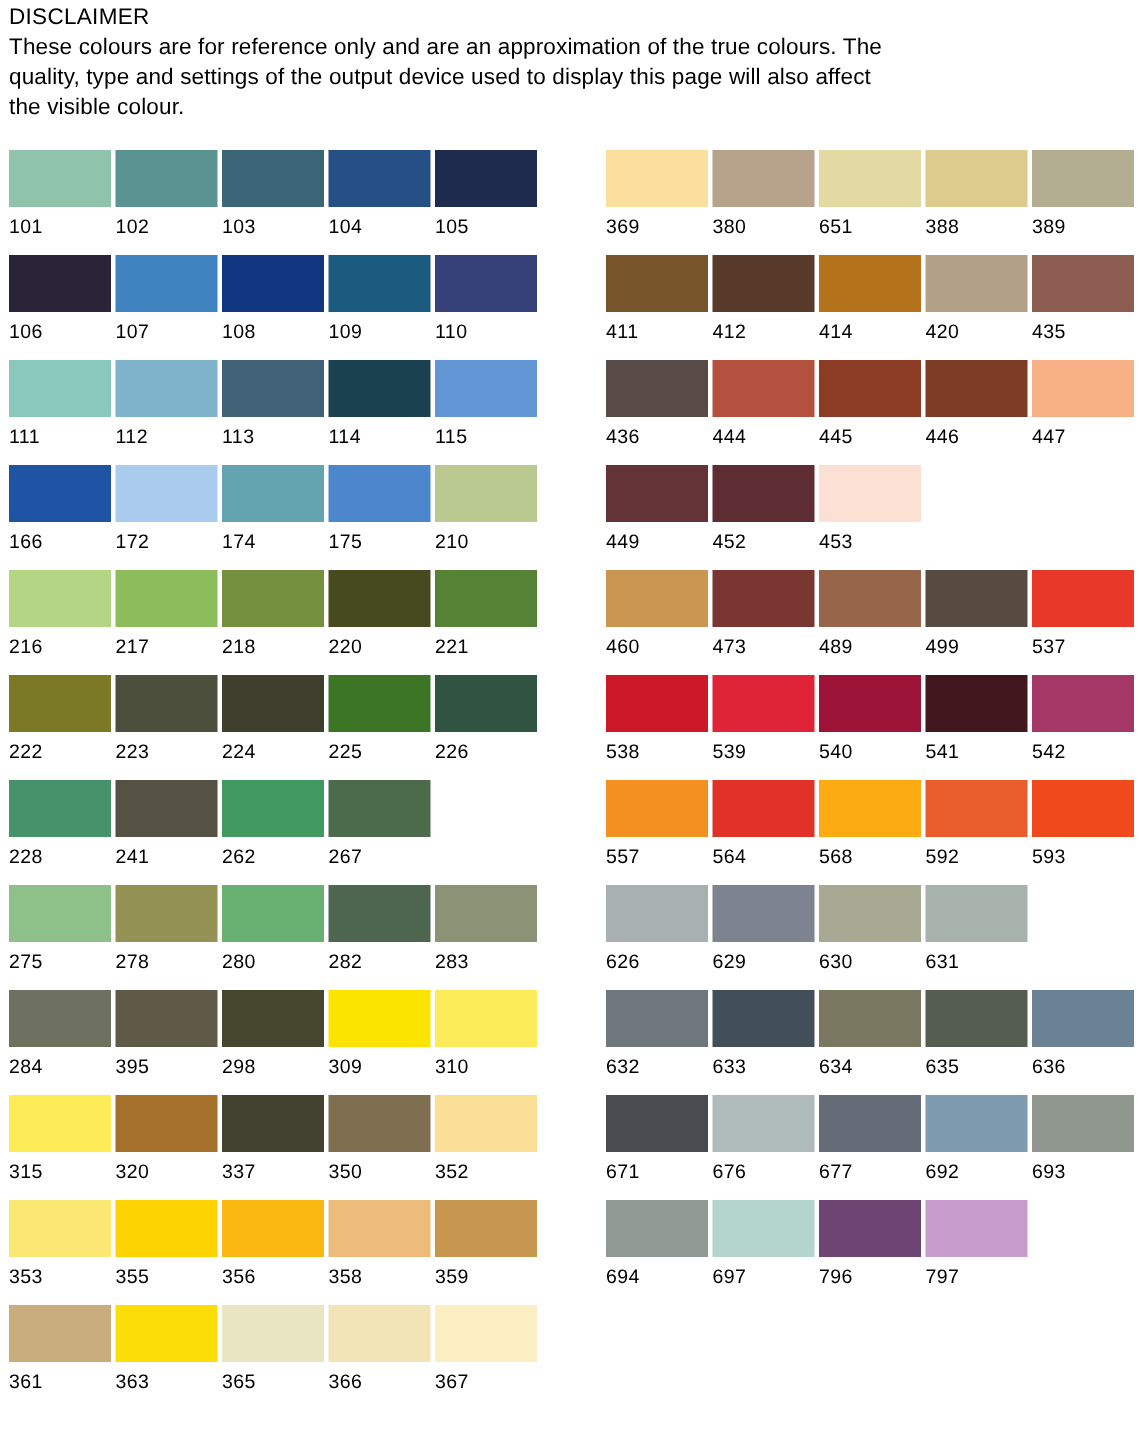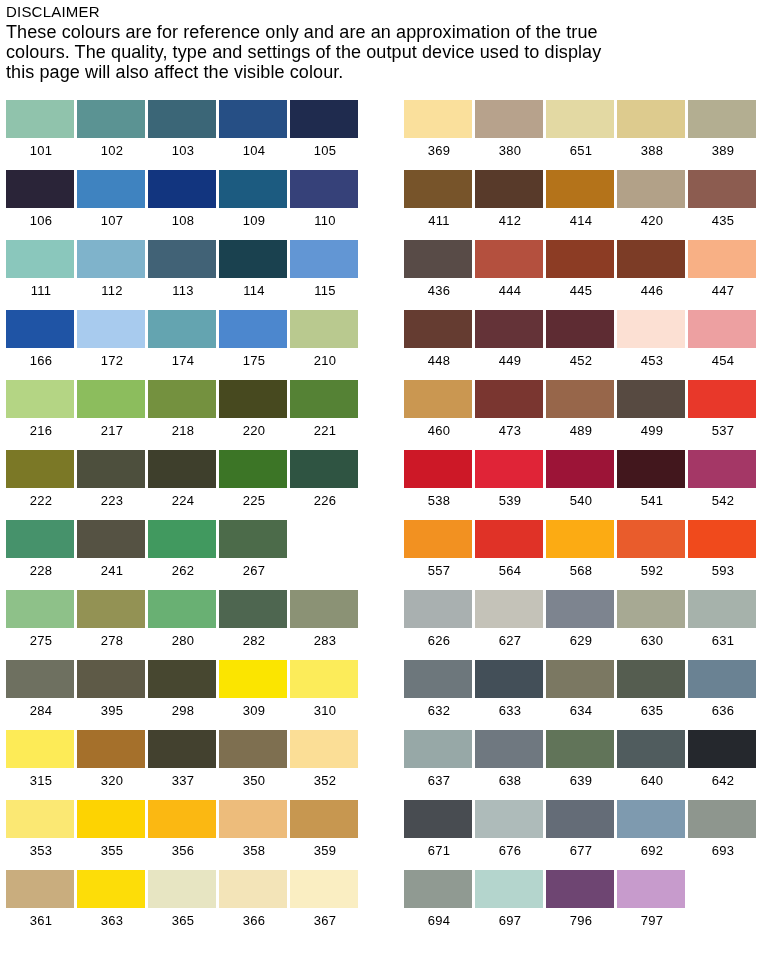--- a/index.html
+++ b/index.html
@@ -22,35 +22,34 @@
     left: 6px;
     top: 2px;
     width: 600px;
   }
   #disclaimer .title {
     font-size: 15px;
     line-height: 19px;
     letter-spacing: 0.2px;
   }
   #disclaimer .body {
-    font-size: 18px;
+    font-size: 15px;
     line-height: 20px;
     letter-spacing: 0.1px;
     margin-top: 1px;
   }
 
   #chart {
     position: absolute;
     left: 0;
     top: 100px;
     width: 759px;
     display: flex;
     flex-direction: row;
     align-items: flex-start;
-    text-align: center;
   }
 
   .column {
     display: flex;
     flex-direction: column;
   }
   .column.left  { width: 397px; padding-left: 6px; }
   .column.right { width: 356px; padding-left: 3px; }
 
   .swatch-row {
@@ -416,39 +415,31 @@
           <div class="swatch-chip" title="#7c3c26" style="background-color: rgb(124, 60, 38);"></div>
           <div class="swatch-label">446</div>
         </div>
         <div class="swatch-cell">
           <div class="swatch-chip" title="#f8b085" style="background-color: rgb(248, 176, 133);"></div>
           <div class="swatch-label">447</div>
         </div>
       </div>
       <div class="swatch-row">
         <div class="swatch-cell">
-          <div class="swatch-chip" title="#653c31" style="background-color: rgb(101, 60, 49);"></div>
-          <div class="swatch-label">448</div>
-        </div>
-        <div class="swatch-cell">
           <div class="swatch-chip" title="#643338" style="background-color: rgb(100, 51, 56);"></div>
           <div class="swatch-label">449</div>
         </div>
         <div class="swatch-cell">
           <div class="swatch-chip" title="#5e2c33" style="background-color: rgb(94, 44, 51);"></div>
           <div class="swatch-label">452</div>
         </div>
         <div class="swatch-cell">
           <div class="swatch-chip" title="#fce0d3" style="background-color: rgb(252, 224, 211);"></div>
           <div class="swatch-label">453</div>
         </div>
-        <div class="swatch-cell">
-          <div class="swatch-chip" title="#eda0a1" style="background-color: rgb(237, 160, 161);"></div>
-          <div class="swatch-label">454</div>
-        </div>
       </div>
       <div class="swatch-row">
         <div class="swatch-cell">
           <div class="swatch-chip" title="#ca9751" style="background-color: rgb(202, 151, 81);"></div>
           <div class="swatch-label">460</div>
         </div>
         <div class="swatch-cell">
           <div class="swatch-chip" title="#7a3630" style="background-color: rgb(122, 54, 48);"></div>
           <div class="swatch-label">473</div>
         </div>
@@ -508,24 +499,20 @@
           <div class="swatch-chip" title="#f04a1c" style="background-color: rgb(240, 74, 28);"></div>
           <div class="swatch-label">593</div>
         </div>
       </div>
       <div class="swatch-row">
         <div class="swatch-cell">
           <div class="swatch-chip" title="#a9b0b0" style="background-color: rgb(169, 176, 176);"></div>
           <div class="swatch-label">626</div>
         </div>
         <div class="swatch-cell">
-          <div class="swatch-chip" title="#c4c2b8" style="background-color: rgb(196, 194, 184);"></div>
-          <div class="swatch-label">627</div>
-        </div>
-        <div class="swatch-cell">
           <div class="swatch-chip" title="#7d848f" style="background-color: rgb(125, 132, 143);"></div>
           <div class="swatch-label">629</div>
         </div>
         <div class="swatch-cell">
           <div class="swatch-chip" title="#a7a993" style="background-color: rgb(167, 169, 147);"></div>
           <div class="swatch-label">630</div>
         </div>
         <div class="swatch-cell">
           <div class="swatch-chip" title="#a6b2ab" style="background-color: rgb(166, 178, 171);"></div>
           <div class="swatch-label">631</div>
@@ -544,42 +531,20 @@
           <div class="swatch-chip" title="#7b7862" style="background-color: rgb(123, 120, 98);"></div>
           <div class="swatch-label">634</div>
         </div>
         <div class="swatch-cell">
           <div class="swatch-chip" title="#555d50" style="background-color: rgb(85, 93, 80);"></div>
           <div class="swatch-label">635</div>
         </div>
         <div class="swatch-cell">
           <div class="swatch-chip" title="#6a8293" style="background-color: rgb(106, 130, 147);"></div>
           <div class="swatch-label">636</div>
-        </div>
-      </div>
-      <div class="swatch-row">
-        <div class="swatch-cell">
-          <div class="swatch-chip" title="#97a8a7" style="background-color: rgb(151, 168, 167);"></div>
-          <div class="swatch-label">637</div>
-        </div>
-        <div class="swatch-cell">
-          <div class="swatch-chip" title="#6f7880" style="background-color: rgb(111, 120, 128);"></div>
-          <div class="swatch-label">638</div>
-        </div>
-        <div class="swatch-cell">
-          <div class="swatch-chip" title="#617459" style="background-color: rgb(97, 116, 89);"></div>
-          <div class="swatch-label">639</div>
-        </div>
-        <div class="swatch-cell">
-          <div class="swatch-chip" title="#505c5e" style="background-color: rgb(80, 92, 94);"></div>
-          <div class="swatch-label">640</div>
-        </div>
-        <div class="swatch-cell">
-          <div class="swatch-chip" title="#25282d" style="background-color: rgb(37, 40, 45);"></div>
-          <div class="swatch-label">642</div>
         </div>
       </div>
       <div class="swatch-row">
         <div class="swatch-cell">
           <div class="swatch-chip" title="#484c51" style="background-color: rgb(72, 76, 81);"></div>
           <div class="swatch-label">671</div>
         </div>
         <div class="swatch-cell">
           <div class="swatch-chip" title="#aebbba" style="background-color: rgb(174, 187, 186);"></div>
           <div class="swatch-label">676</div>

